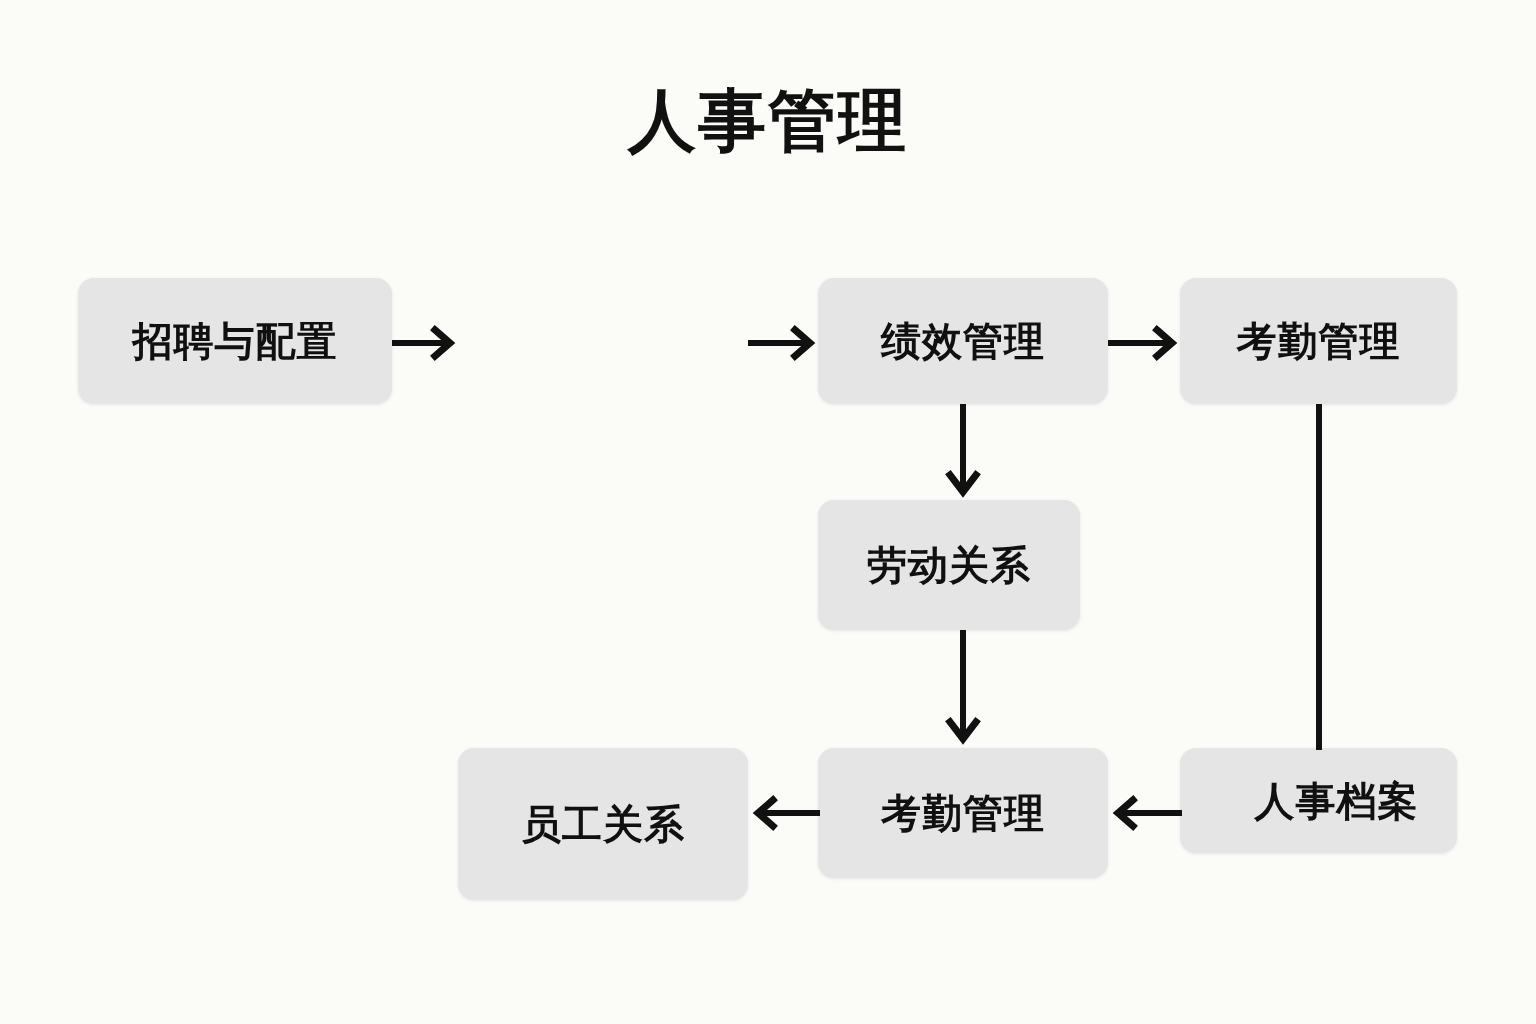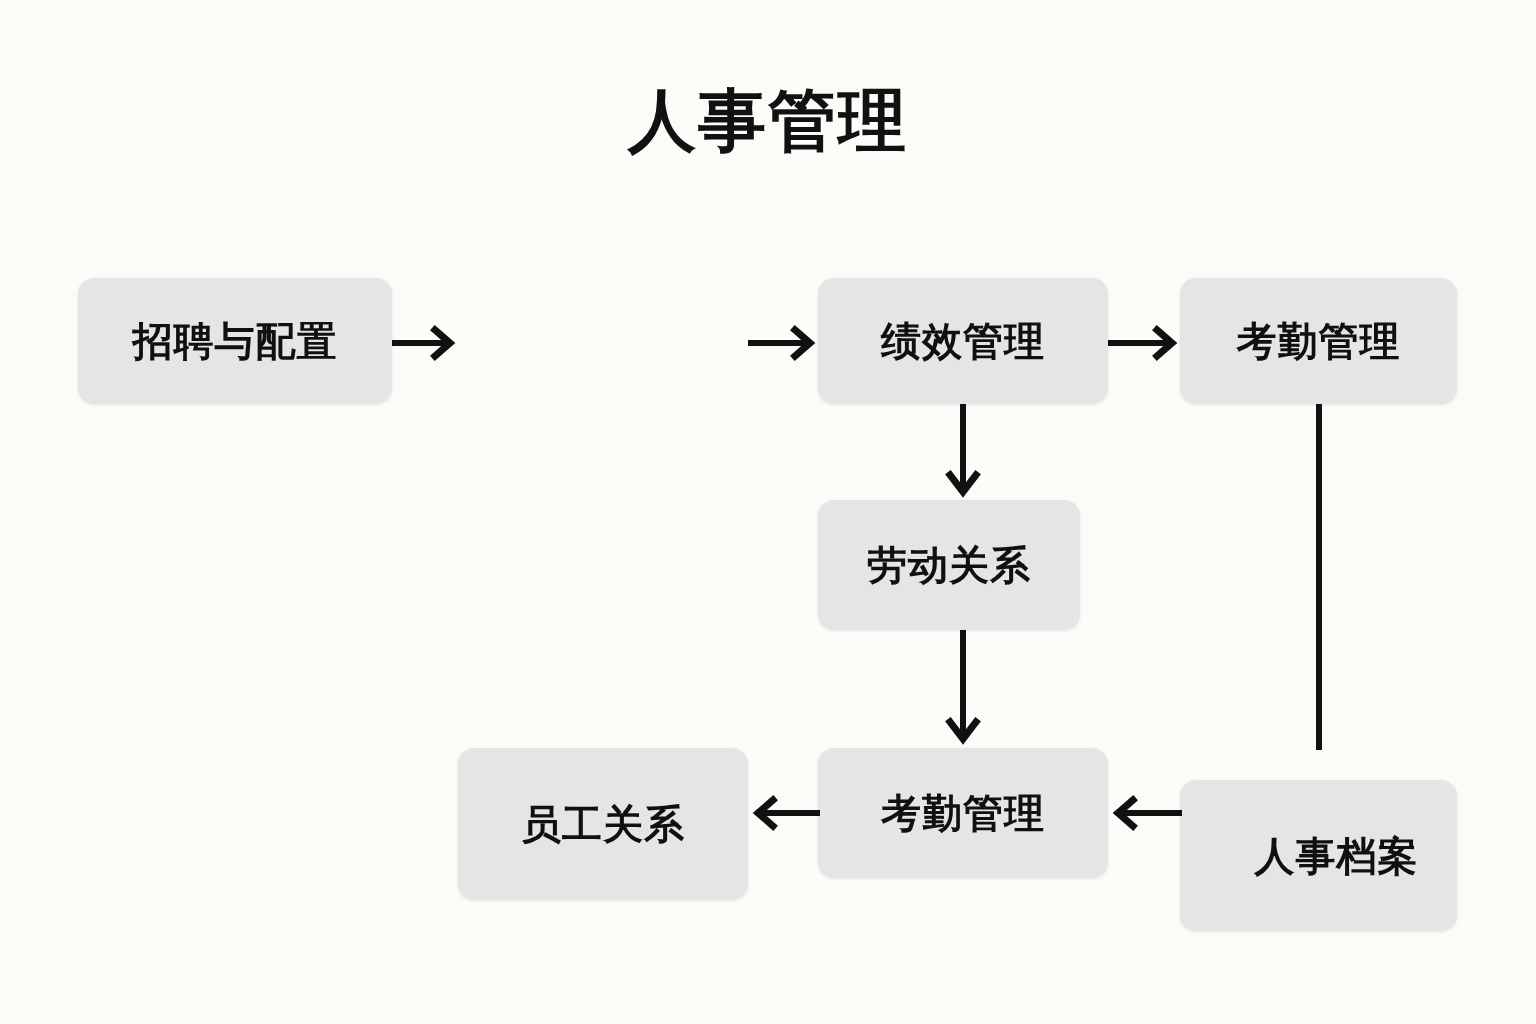--- a/index.html
+++ b/index.html
@@ -94,21 +94,21 @@
   </div>
 
   <div class="node" style="left:458px; top:748px; width:290px; height:152px;">
     <span class="node-label">员工关系</span>
   </div>
 
   <div class="node" style="left:818px; top:748px; width:290px; height:130px;">
     <span class="node-label">考勤管理</span>
   </div>
 
-  <div class="node" style="left:1180px; top:780px; width:277px; height:151px;padding-left:36px;">
+  <div class="node" style="left:1180px; top:748px; width:277px; height:105px;padding-left:36px;">
     <span class="node-label">人事档案</span>
   </div>
 
   <svg class="arrow-svg" style="left:392px; top:322px;" width="66" height="42" viewBox="0 0 66 42">
     <line class="arrow-line" x1="0" y1="21" x2="54" y2="21"></line>
     <polyline class="arrow-head" points="43,8 58,21 43,34"></polyline>
   </svg>
 
   <svg class="arrow-svg" style="left:748px; top:322px;" width="72" height="42" viewBox="0 0 72 42">
     <line class="arrow-line" x1="0" y1="21" x2="58" y2="21"></line>

